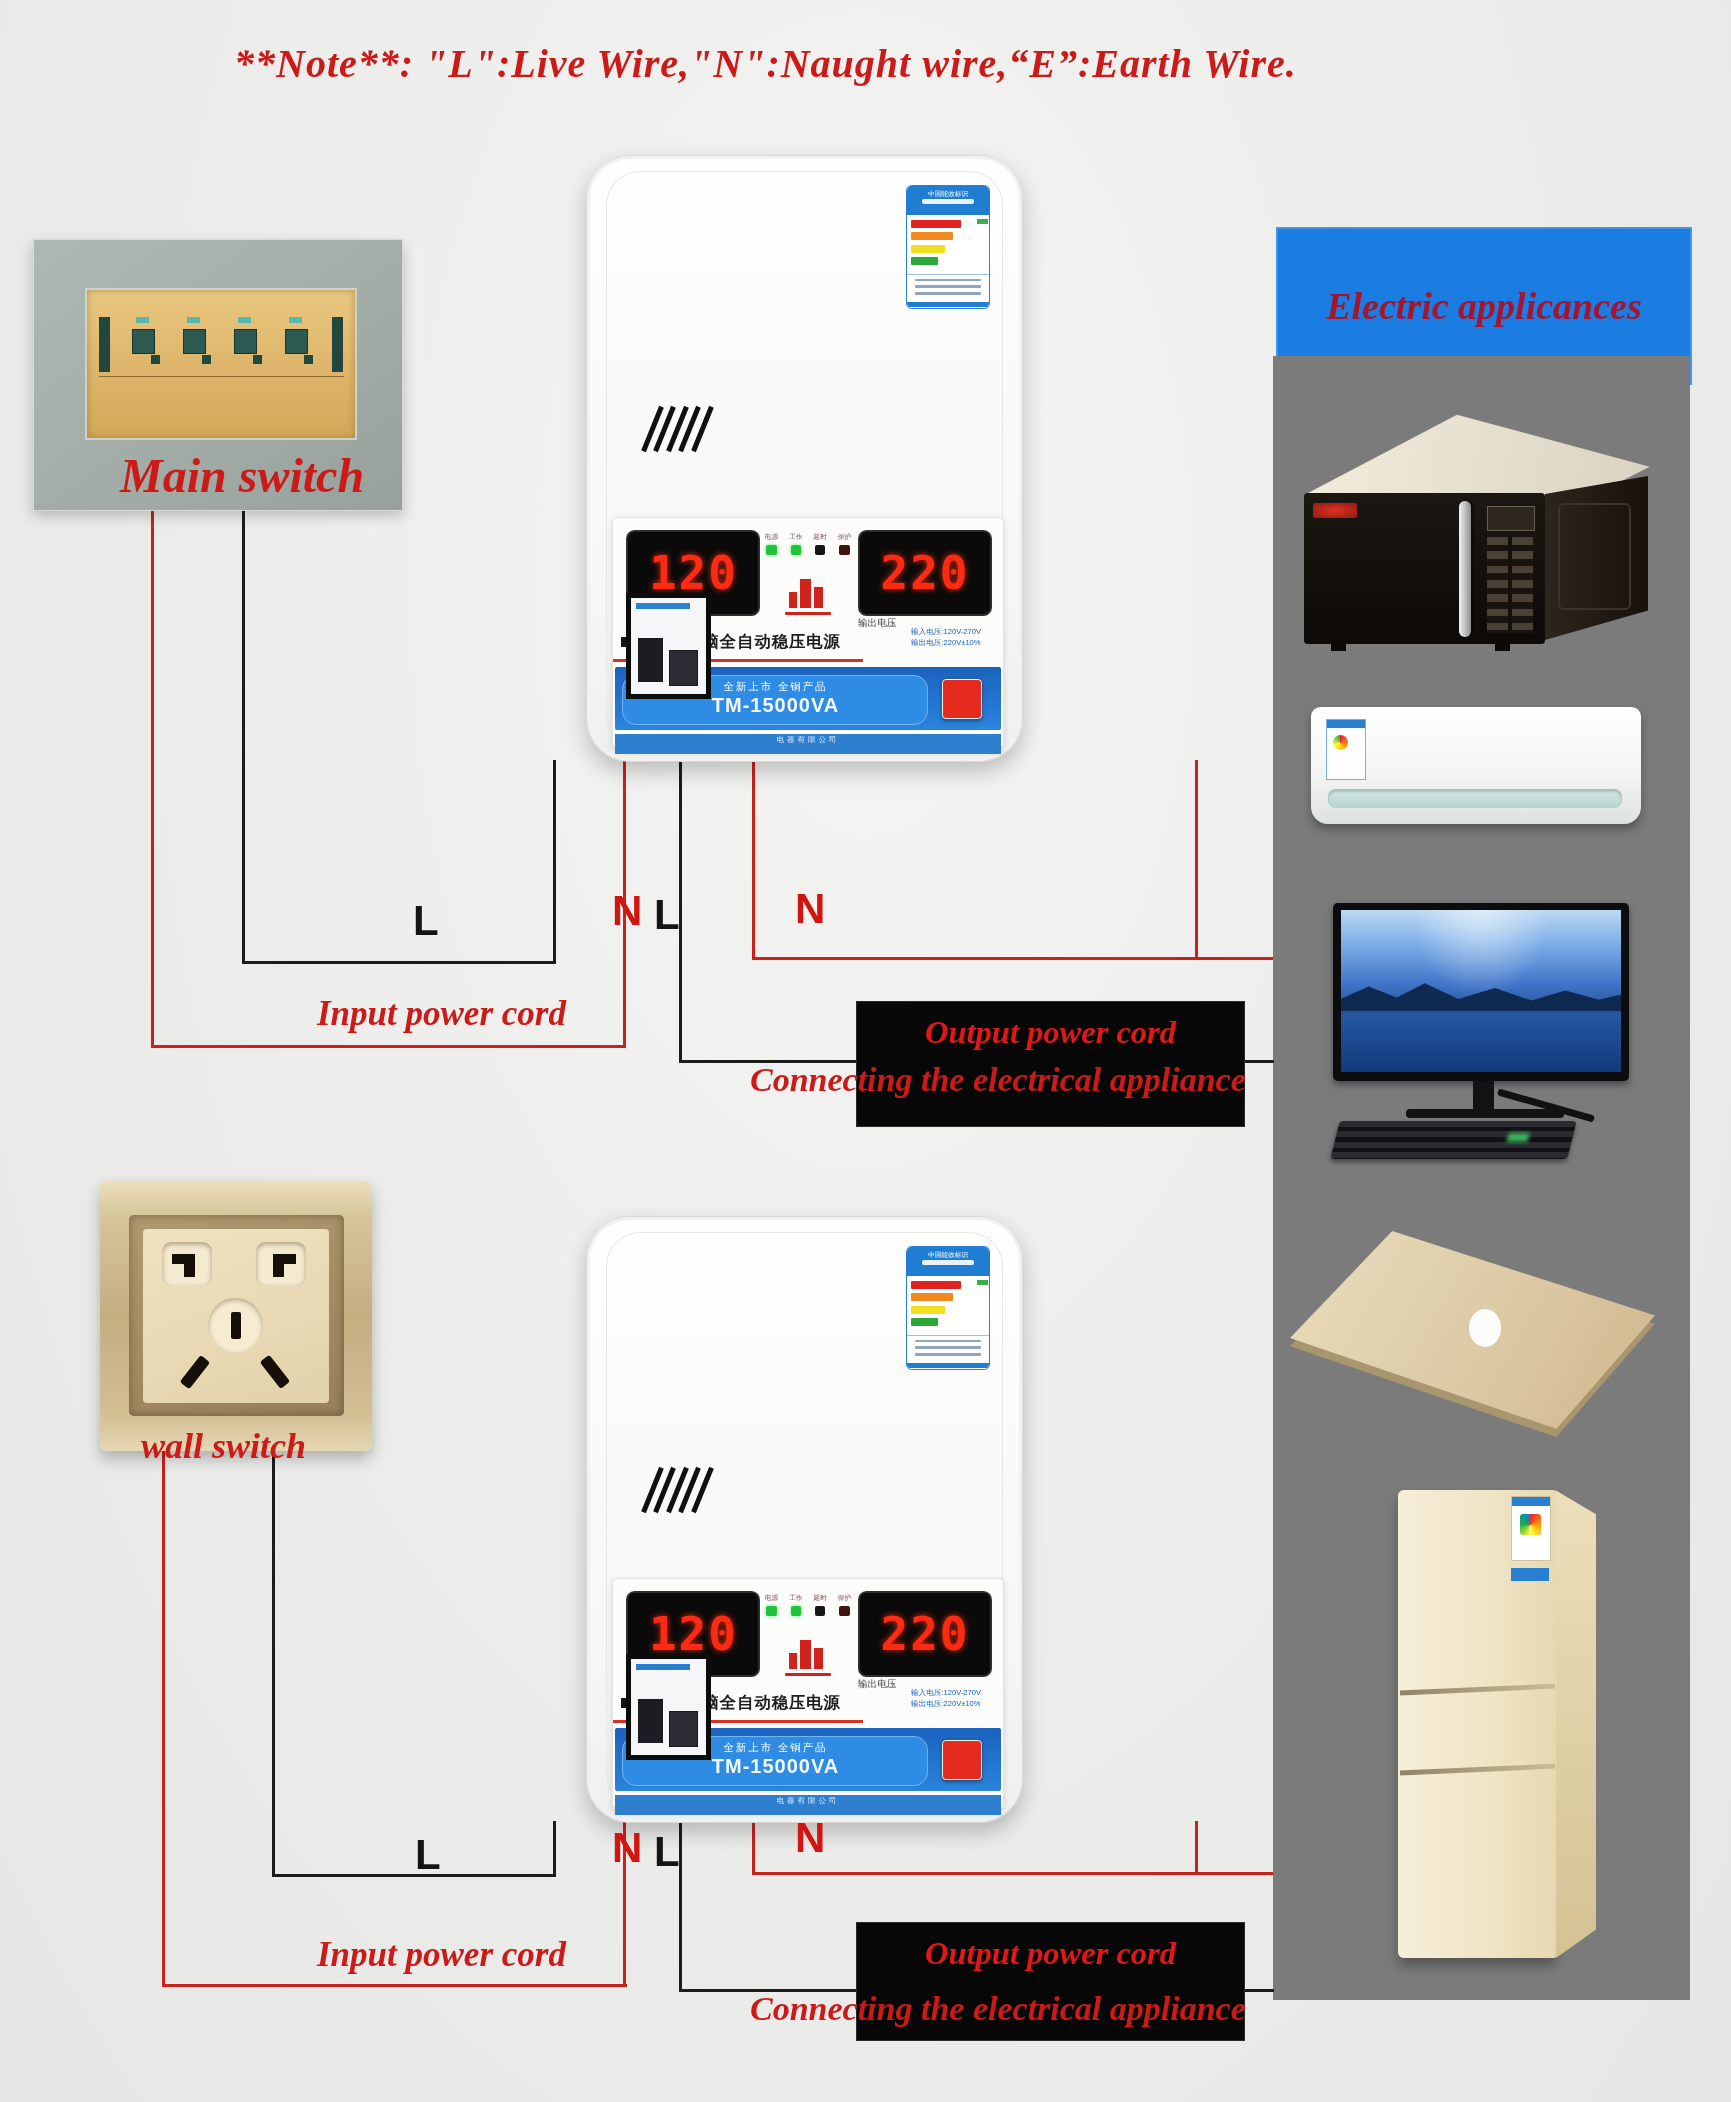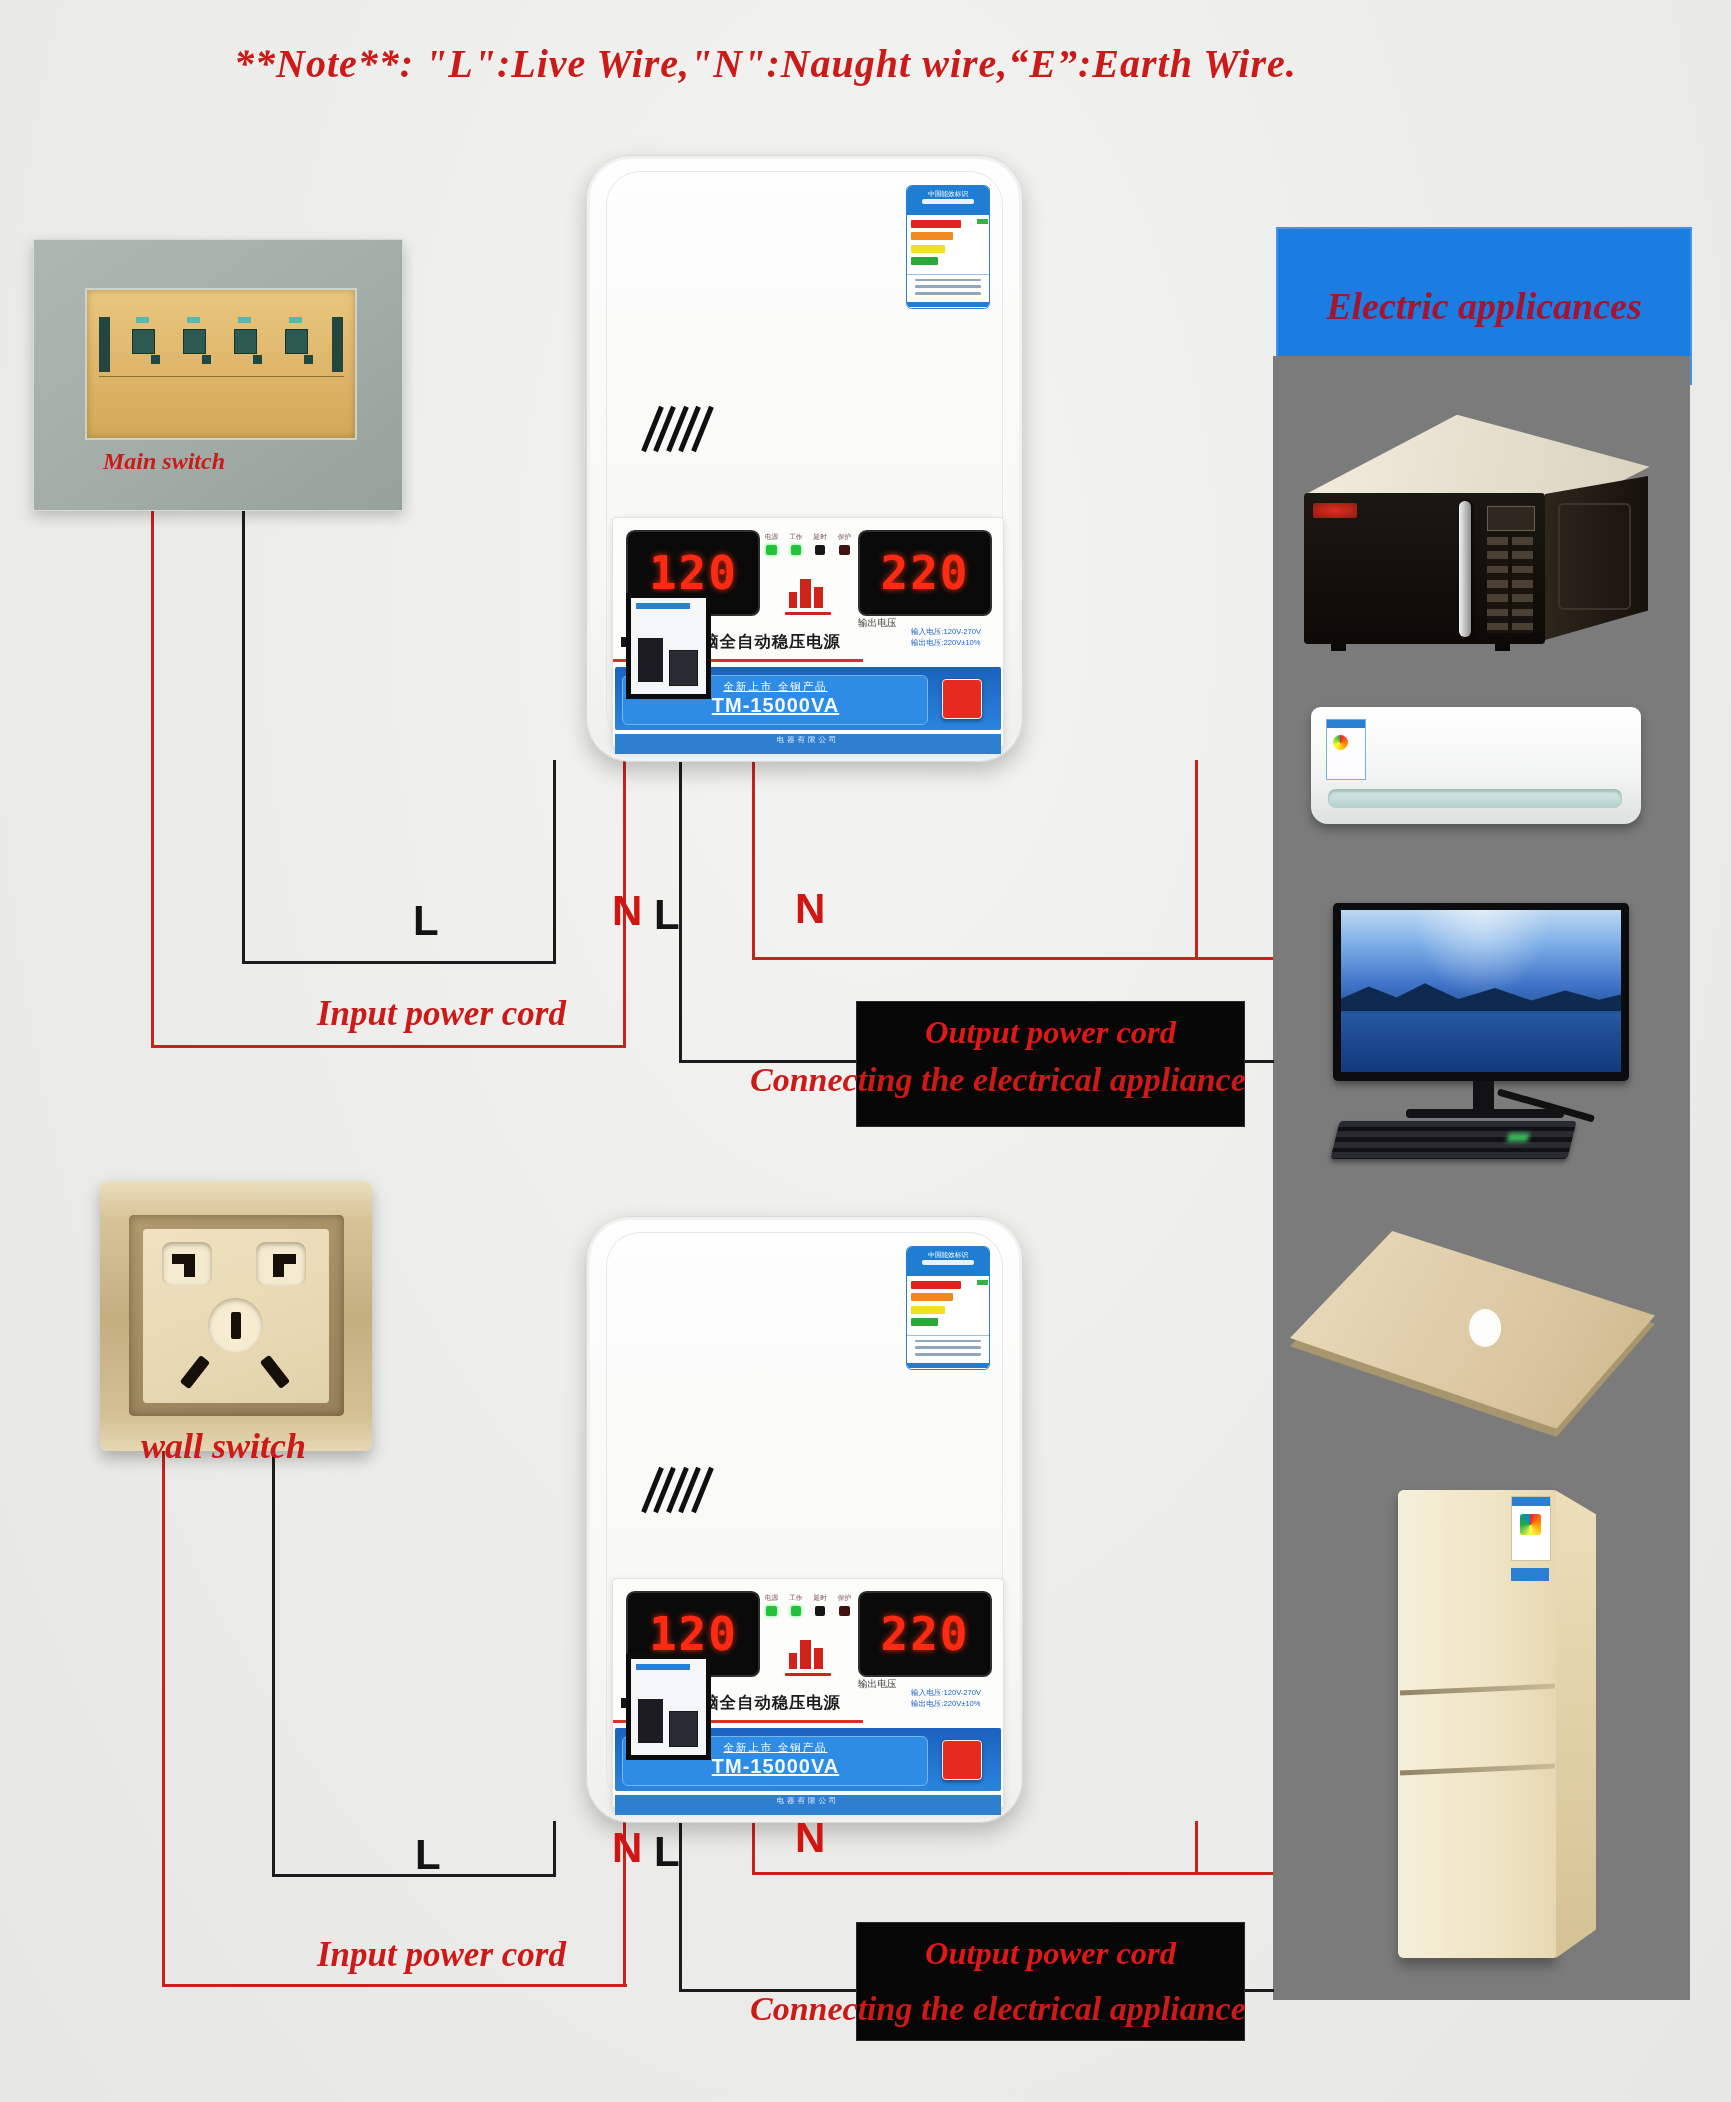--- a/index.html
+++ b/index.html
@@ -104,21 +104,21 @@
   .logo i:nth-child(3){left:29px;width:8.6px;height:21px;}
   .logo::after{content:"";position:absolute;left:0;bottom:5.7px;width:46px;height:3.8px;background:#cf231c;border-radius:1px;}
   .psq{position:absolute;left:7.6px;top:119px;width:9.6px;height:9.6px;background:#141414;}
   .ptitle{position:absolute;left:55px;top:113px;width:239px;font-size:16.3px;font-weight:bold;
     color:#1c1c1c;letter-spacing:1px;white-space:nowrap;overflow:hidden;}
   .pspecs{position:absolute;left:298px;top:109px;width:90px;font-size:7.6px;line-height:10.5px;color:#1863c6;white-space:nowrap;overflow:hidden;}
   .redline{position:absolute;left:0;top:141px;width:250px;height:2.9px;background:#d63226;}
   .band{position:absolute;left:1.9px;top:149px;width:386px;height:63px;border-radius:1.9px;
     background:linear-gradient(180deg,#1a62bd,#2b84dd);}
   .band-inner{position:absolute;left:7.6px;top:7.6px;width:304px;height:48px;background:#2e8ce4;
-    border:1px solid #74b6f2;border-radius:6px;text-align:center;color:#fff;text-decoration:underline;}
+    border:1px solid #74b6f2;border-radius:14px;text-align:center;color:#fff;}
   .band-inner .s1{font-size:10.5px;margin-top:4.8px;letter-spacing:1.9px;}
   .band-inner .s2{font-size:20px;font-weight:bold;letter-spacing:1px;color:#f2f8ff;}
   .rbtn{position:absolute;left:327px;top:12.4px;width:38px;height:38px;background:#e62b1e;
     border:1.9px solid #f6f6f6;border-radius:3.8px;box-shadow:0 1.9px 3.8px rgba(0,0,0,.4);}
   .bstrip{position:absolute;left:1.9px;top:216px;width:386px;height:20px;background:#2e7fd0;
     color:#dceafc;font-size:7.6px;text-align:center;line-height:12.4px;letter-spacing:2.9px;}
   .inset{position:absolute;left:13.4px;top:75px;width:75px;height:96px;background:#f4f6f8;
     border:5.7px solid #0c0c0c;z-index:3;}
   .inset .ia{position:absolute;left:4.8px;top:4.8px;width:54px;height:6.7px;background:#2a7fd0;}
   .inset .ib{position:absolute;left:6.7px;top:40px;width:25px;height:44px;background:#1c1c22;}
@@ -228,21 +228,21 @@
             <i class="pin"></i>
           </span>
         <span class="brk">
             <i class="tip"></i>
             <i class="sq"></i>
             <i class="pin"></i>
           </span>
         <i class="bar"></i>
       </div>
     </div>
-    <div class="rlbl" style="position:absolute;left:69px;top:208px;font-size:24px;">Main switch</div>
+    <div class="rlbl" style="position:absolute;left:86px;top:208px;font-size:48px;">Main switch</div>
   </div>
 
   <div class="wire red" style="left:151px;top:509px;width:2.9px;height:538px;"></div>
   <div class="wire red" style="left:151px;top:1045px;width:475px;height:2.9px;"></div>
   <div class="wire red" style="left:623px;top:760px;width:2.9px;height:287px;"></div>
   <div class="wire" style="left:242px;top:509px;width:2.9px;height:454px;"></div>
   <div class="wire" style="left:242px;top:961px;width:314px;height:2.9px;"></div>
   <div class="wire" style="left:553px;top:760px;width:2.9px;height:203px;"></div>
 
   <div class="wire" style="left:679px;top:760px;width:2.9px;height:302px;"></div>

